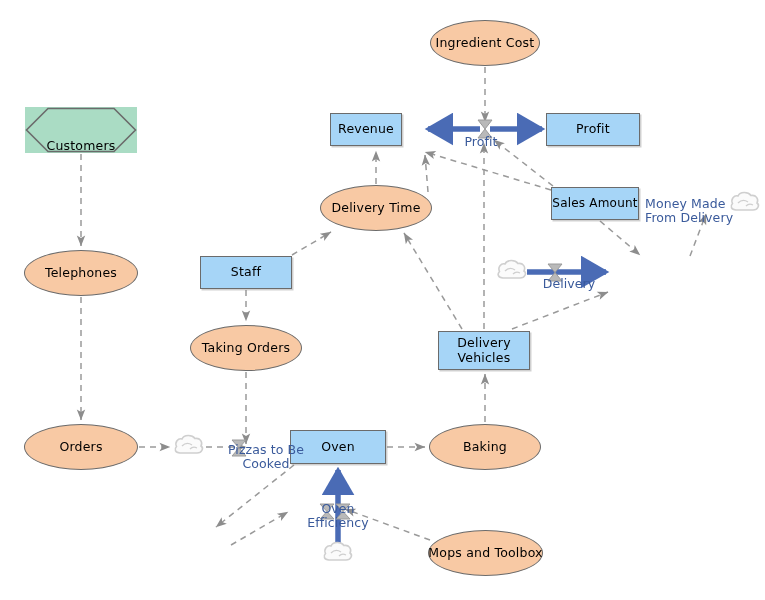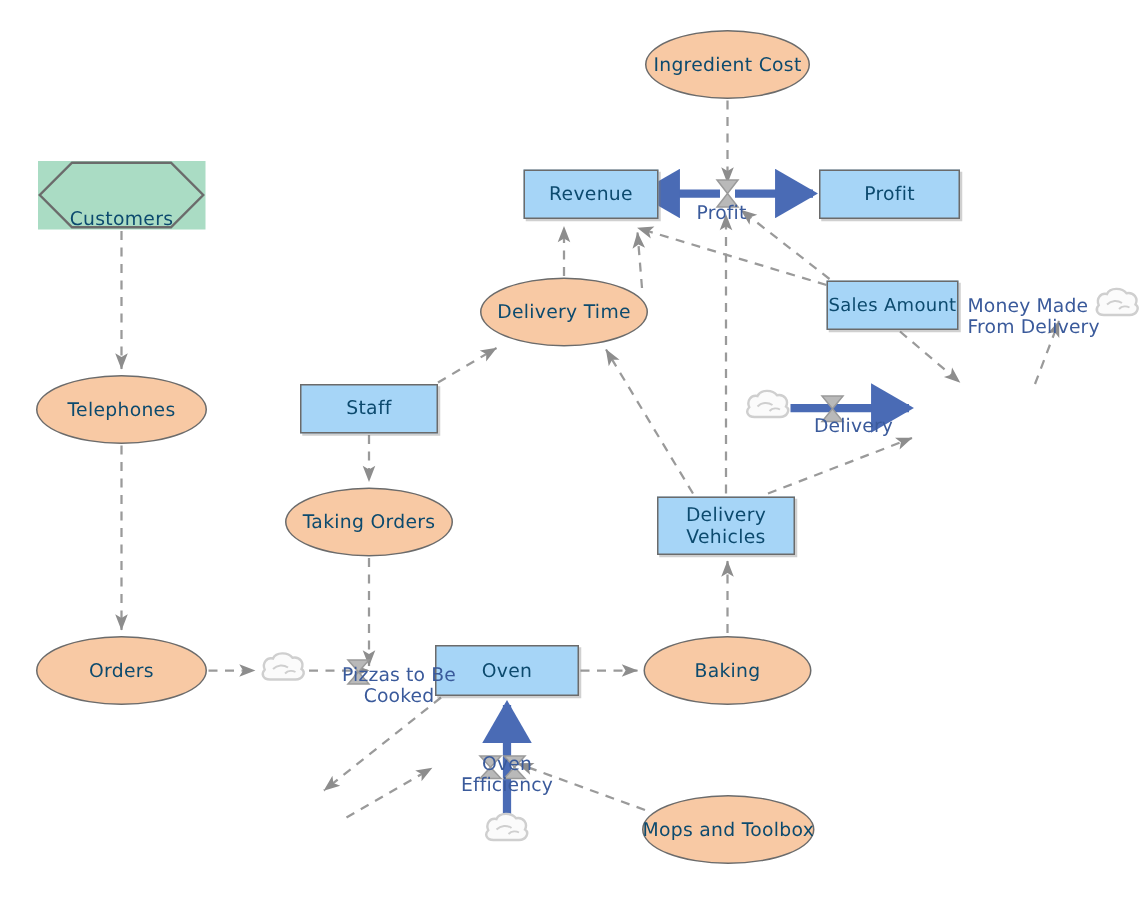--- a/index.html
+++ b/index.html
@@ -33,21 +33,21 @@
     width: 765px;
     height: 600px;
   }
   .node {
     position: absolute;
     box-sizing: border-box;
     display: flex;
     align-items: center;
     justify-content: center;
     text-align: center;
-    color: #0c4a6e;
+    color: #000000;
     font-family: "DejaVu Sans", sans-serif;
     font-size: 12.5px;
     line-height: 1.15;
     letter-spacing: 0.2px;
     white-space: nowrap;
   }
   .node.rect {
     background: #a6d5f7;
     border: 1.6px solid #6b6b6b;
     box-shadow: 1.5px 1.5px 0 rgba(120,120,120,0.35);
@@ -223,21 +223,21 @@
 
     <div class="node rect" style="left:438px; top:331px; width:92px; height:39px; white-space:pre-line;">
       <span>Delivery
 Vehicles</span>
     </div>
 
     <div class="node ellipse" style="left:320px; top:185px; width:112px; height:46px;text-align:right;">
       <span>Delivery Time</span>
     </div>
 
-    <div class="node rect" style="left:349px; top:113px; width:90px; height:33px;">
+    <div class="node rect" style="left:330px; top:113px; width:72px; height:33px;">
       <span>Revenue</span>
     </div>
 
     <div class="node rect" style="left:546px; top:113px; width:94px; height:33px;">
       <span>Profit</span>
     </div>
 
     <div class="node ellipse" style="left:430px; top:20px; width:110px; height:46px;">
       <span>Ingredient Cost</span>
     </div>

